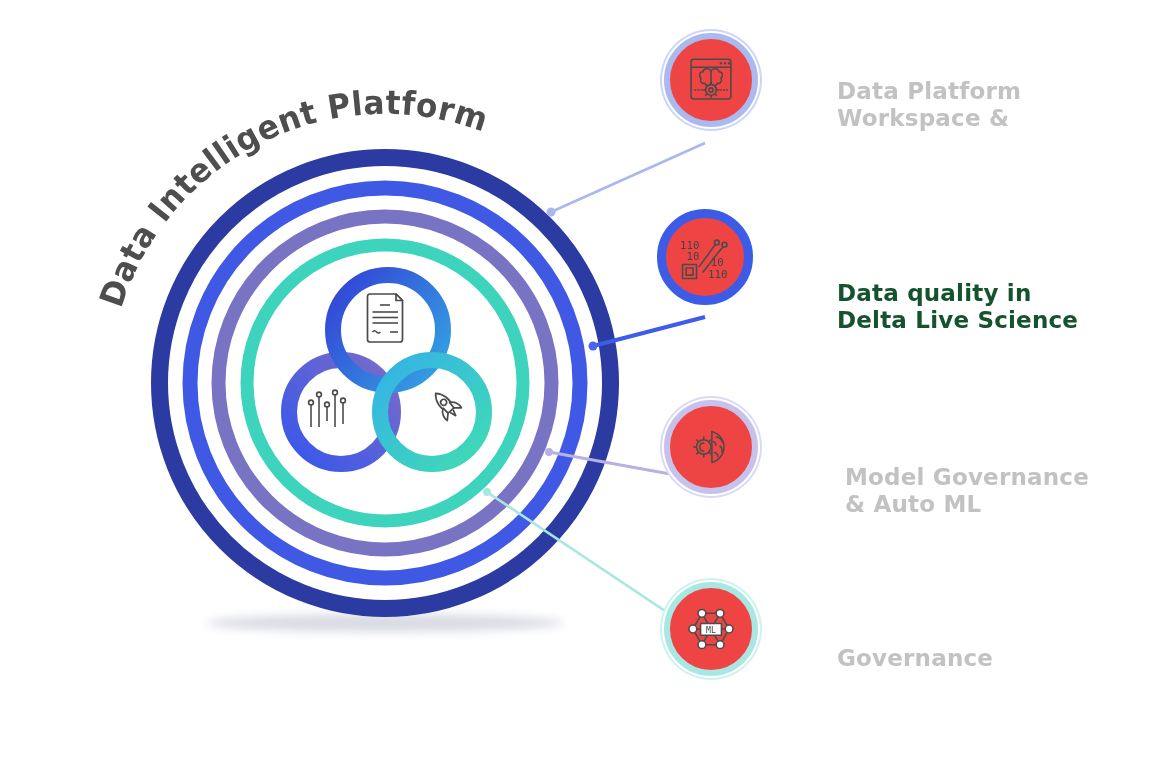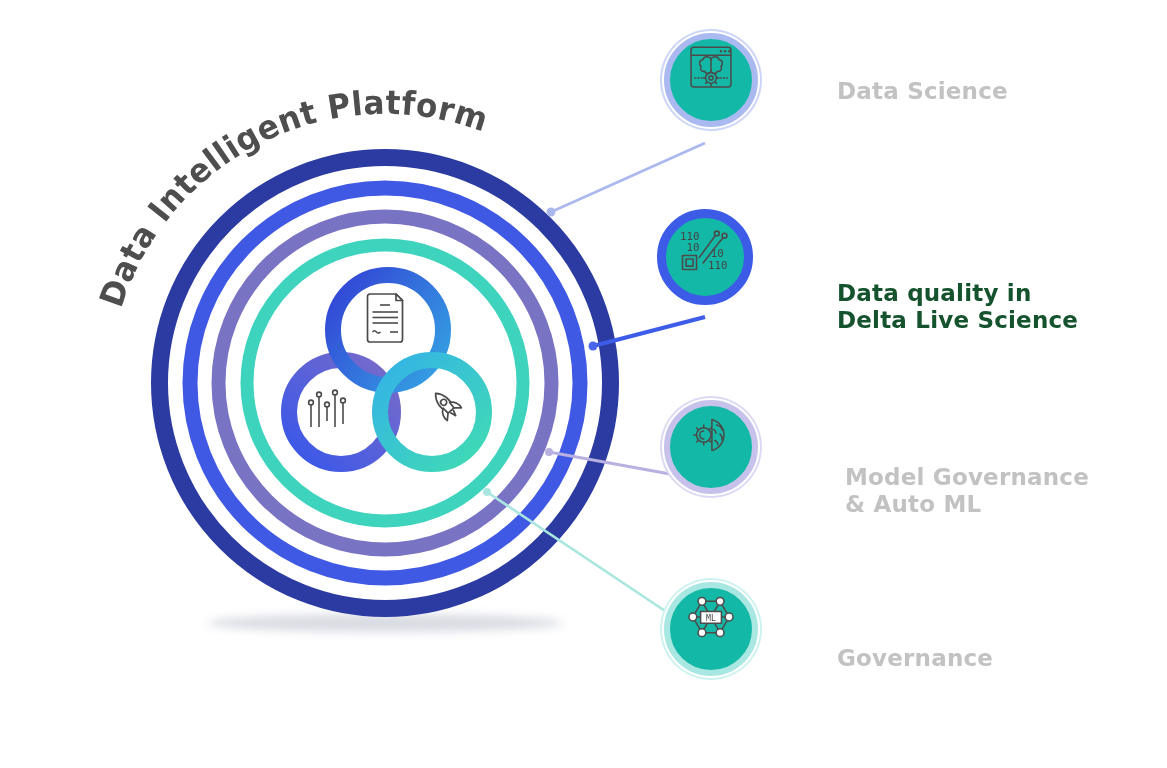--- a/index.html
+++ b/index.html
@@ -3,22 +3,22 @@
 <meta charset="utf-8">
 <style>
   html,body{margin:0;padding:0;background:#ffffff;}
   .stage{
     position:relative;width:1167px;height:768px;background:#ffffff;overflow:hidden;
     font-family:"DejaVu Sans","Liberation Sans",sans-serif;
   }
   .scene{position:absolute;left:0;top:0;width:1167px;height:768px;}
   .node{position:absolute;}
   .node-circle{
-    position:absolute;border-radius:50%;background:#14b8a6;
-    display:flex;justify-content:center;box-sizing:border-box;
+    position:absolute;border-radius:50%;background:#ef4444;
+    display:flex;align-items:center;justify-content:center;box-sizing:border-box;
   }
   .nc-1{left:664px;top:33px;width:94px;height:94px;border:6px solid #aab9ef;
         box-shadow:0 0 0 2px #fff,0 0 0 4px #ccd5f7;}
   .nc-2{left:657px;top:209px;width:96px;height:96px;border:9px solid #3c5ce8;}
   .nc-3{left:664px;top:400px;width:94px;height:94px;border:6px solid #c6c2ec;
         box-shadow:0 0 0 2px #fff,0 0 0 4px #dcd9f4;}
   .nc-4{left:664px;top:582px;width:94px;height:94px;border:6px solid #a8e7e2;
         box-shadow:0 0 0 2px #fff,0 0 0 4px #cdf2ef;}
   .node-label{
     position:absolute;left:837px;width:320px;
@@ -143,21 +143,22 @@
           <line x1="26" y1="43" x2="23.5" y2="43"></line>
             <line x1="27.8" y1="38.8" x2="26" y2="37"></line>
           <line x1="32" y1="37" x2="32" y2="34.5"></line>
             <line x1="36.2" y1="38.8" x2="38" y2="37"></line>
         </g>
         <line x1="14" y1="43" x2="22" y2="43" stroke-dasharray="1.3,2.4"></line>
         <line x1="42" y1="43" x2="50" y2="43" stroke-dasharray="1.3,2.4"></line>
       </svg>
     </div>
     <div class="node-label label-inactive nl-1">
-      <div>Data Science</div>
+      <div>Data Platform</div>
+      <div>Workspace &amp;</div>
     </div>
   </div>
 
   <div class="node">
     <div class="node-circle nc-2">
       <svg class="icon-svg" width="60" height="60" viewBox="0 0 64 64" fill="none" stroke="#4b4b4b" stroke-width="1.7" stroke-linejoin="round" stroke-linecap="round">
         <g font-family="'DejaVu Sans Mono','Liberation Mono',monospace" font-size="11.5" fill="#444" stroke="none">
           <text x="26" y="23" text-anchor="end">110</text>
           <text x="26" y="35" text-anchor="end">10</text>
           <text x="52" y="42" text-anchor="end">10</text>

